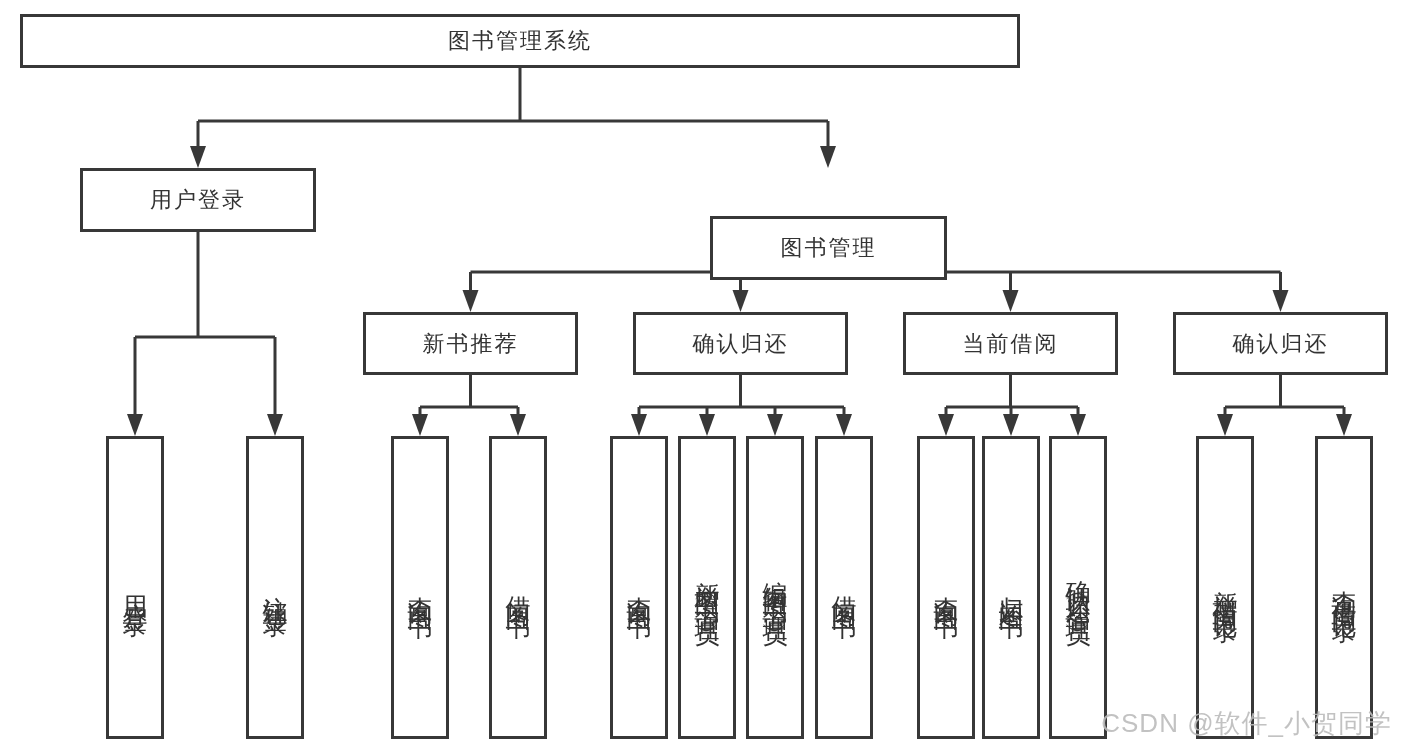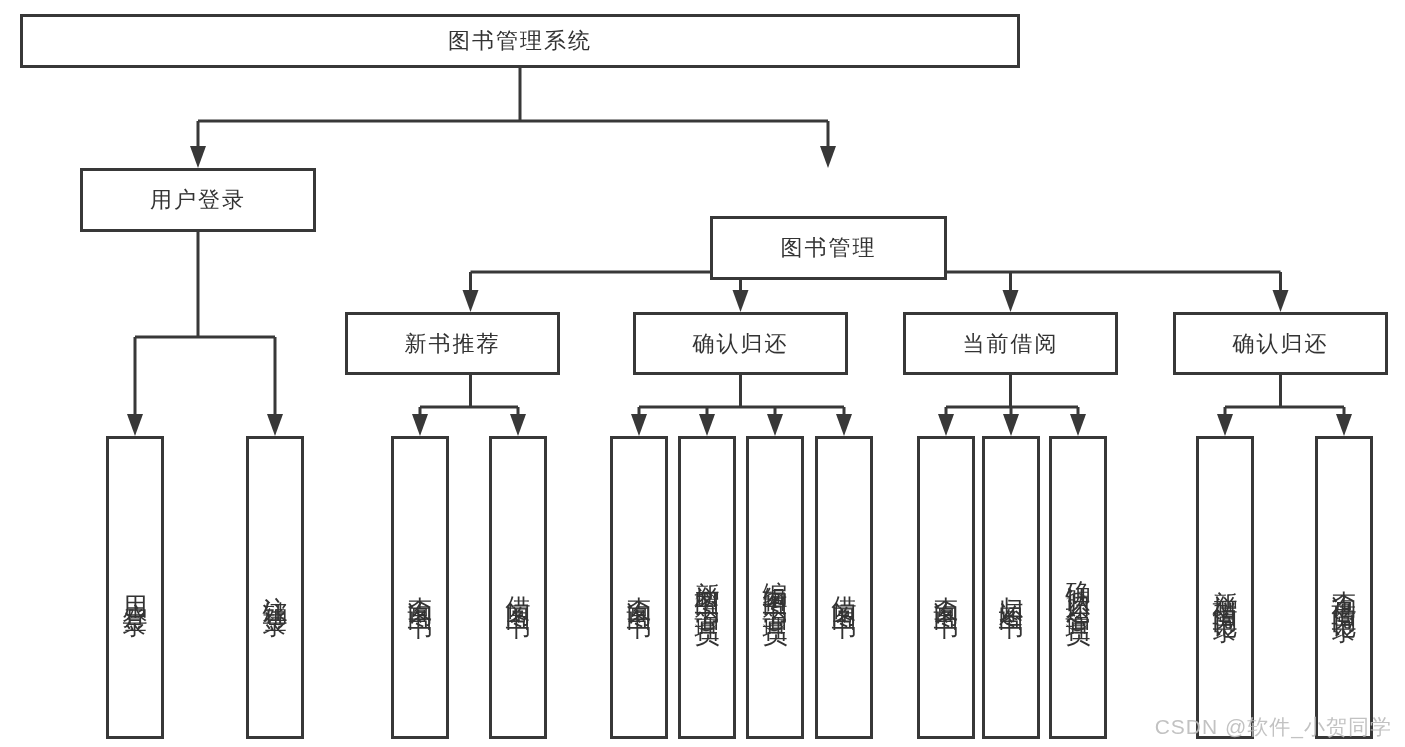--- a/index.html
+++ b/index.html
@@ -34,21 +34,21 @@
   .v-node .vtext {
     writing-mode:vertical-rl;
     text-orientation:mixed;
     font-size:25px;
     line-height:1;
     letter-spacing:6px;
   }
   .watermark {
     position:absolute;
     right:13px; bottom:6px;
-    font-size:21px;
+    font-size:26px;
     letter-spacing:1px;
     color:var(--wm,#bcbcbc);
     opacity:0.9;
     white-space:nowrap;
   }
 </style>
 </head>
 <body>
 
 <div class="stage">
@@ -101,21 +101,21 @@
       <polygon points="1217,414 1233,414 1225,436"></polygon>
       <polygon points="1336,414 1352,414 1344,436"></polygon>
     </g>
   </svg>
 
   <div class="node h-node" style="left:20px; top:14px; width:1000px; height:54px;">图书管理系统</div>
 
   <div class="node h-node" style="left:80px; top:168px; width:236px; height:64px;">用户登录</div>
   <div class="node h-node" style="left:710px; top:168px; width:237px; height:64px;margin-top:48px;">图书管理</div>
 
-  <div class="node h-node" style="left:345px; top:312px; width:215px; height:63px;">新书推荐</div>
+  <div class="node h-node" style="left:363px; top:312px; width:215px; height:63px;">新书推荐</div>
   <div class="node h-node" style="left:633px; top:312px; width:215px; height:63px;">确认归还</div>
   <div class="node h-node" style="left:903px; top:312px; width:215px; height:63px;">当前借阅</div>
   <div class="node h-node" style="left:1173px; top:312px; width:215px; height:63px;">确认归还</div>
 
   <div class="node v-node" style="left:106px; top:436px; width:58px; height:303px;">
     <span class="vtext">用户登录</span>
   </div>
   <div class="node v-node" style="left:246px; top:436px; width:58px; height:303px;">
     <span class="vtext">注销登录</span>
   </div>

